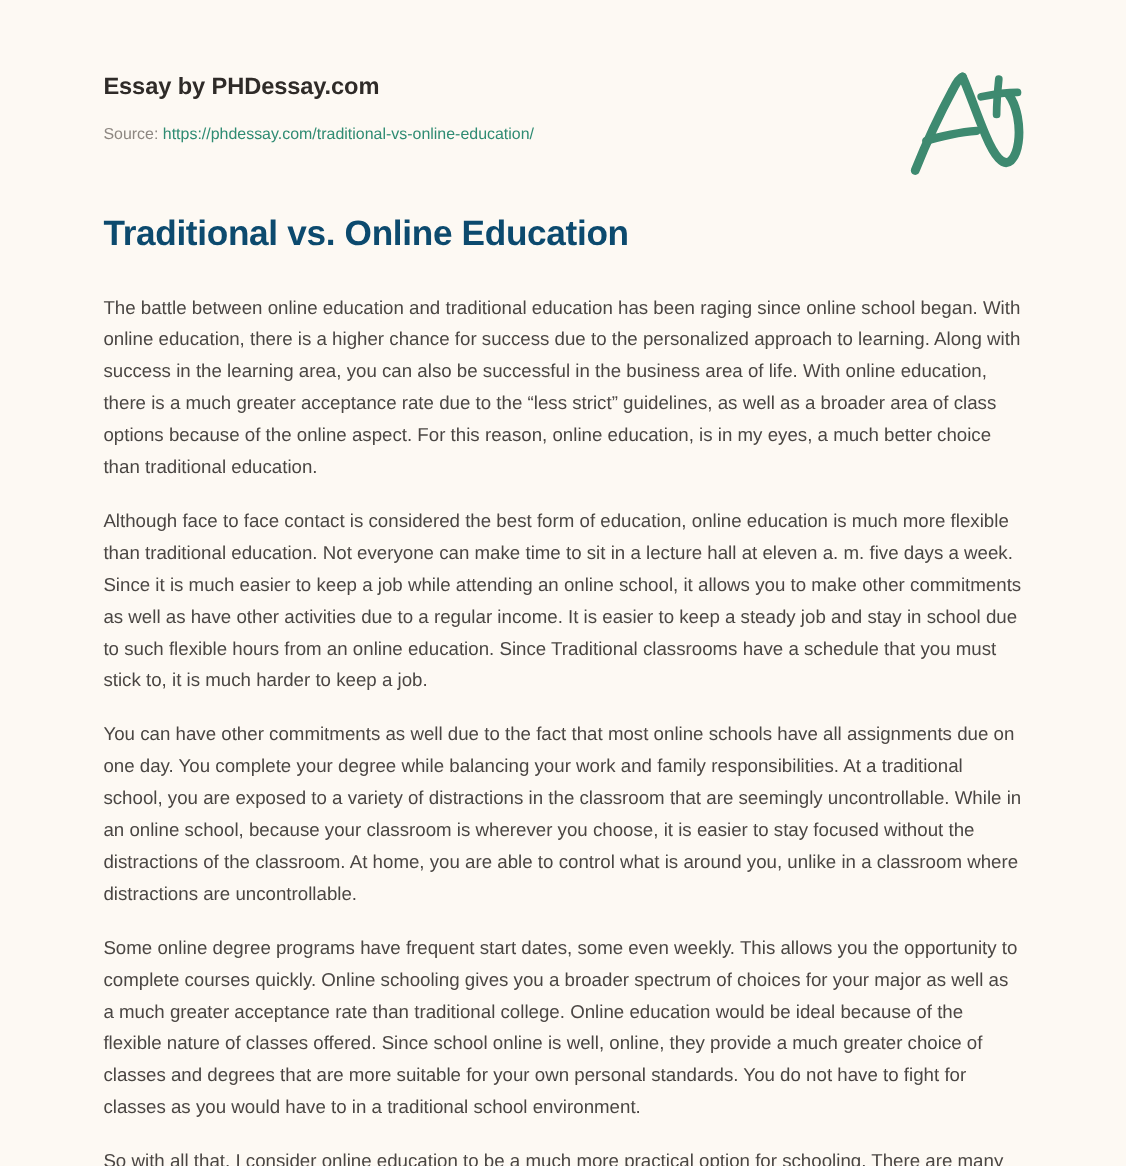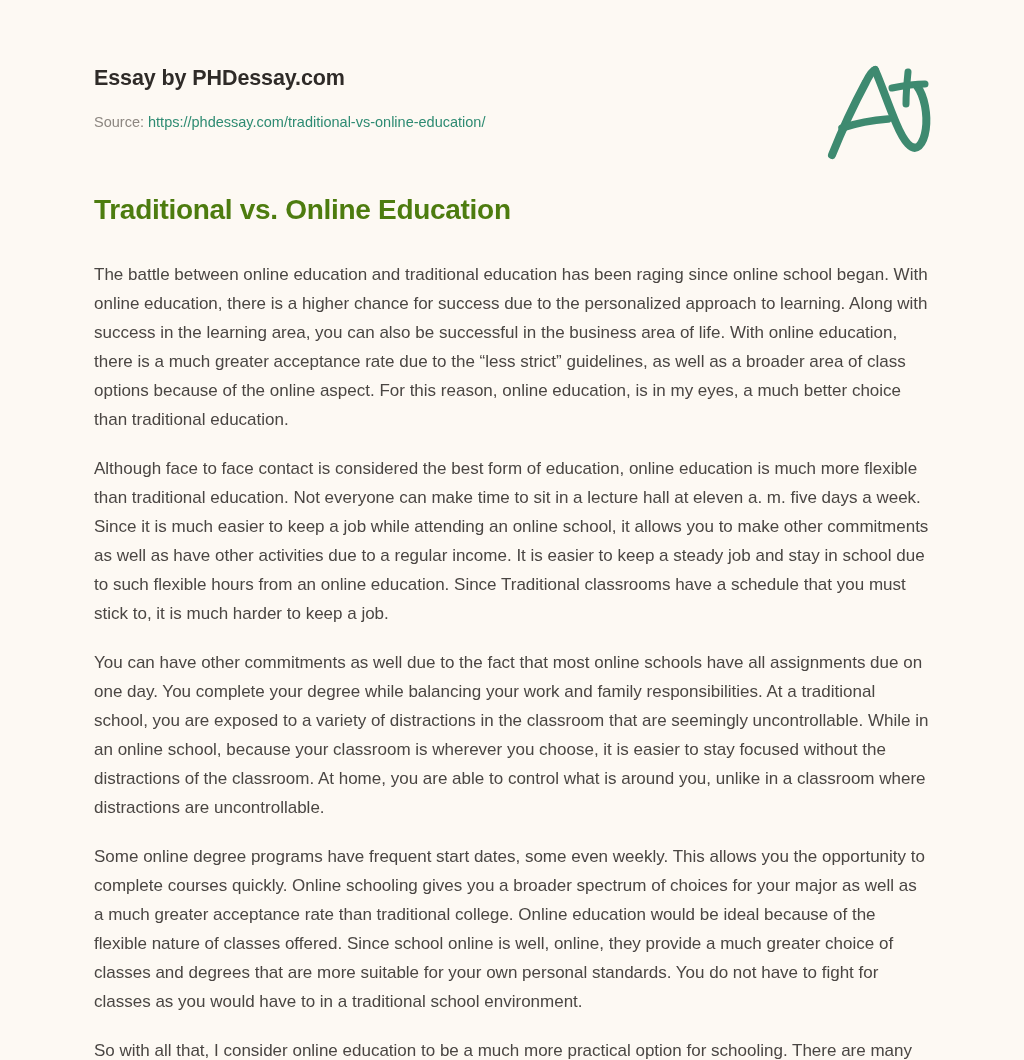--- a/index.html
+++ b/index.html
@@ -60,23 +60,23 @@
     display: block;
     width: 112px;
     height: 102px;
   }
 
   
   .article {
     margin-top: 60px;
   }
   .doc-title {
-    font-size: 28px;
+    font-size: 32px;
     font-weight: bold;
-    color: #4d7c0f;
+    color: #0c4a6e;
     letter-spacing: -0.3px;
     margin: 0 0 33px 0;
     line-height: 1.25;
   }
   .body-copy p {
     font-size: 17px;
     line-height: 29px;
     color: #4a4643;
     margin: 0 0 20px 0;
     max-width: 840px;

